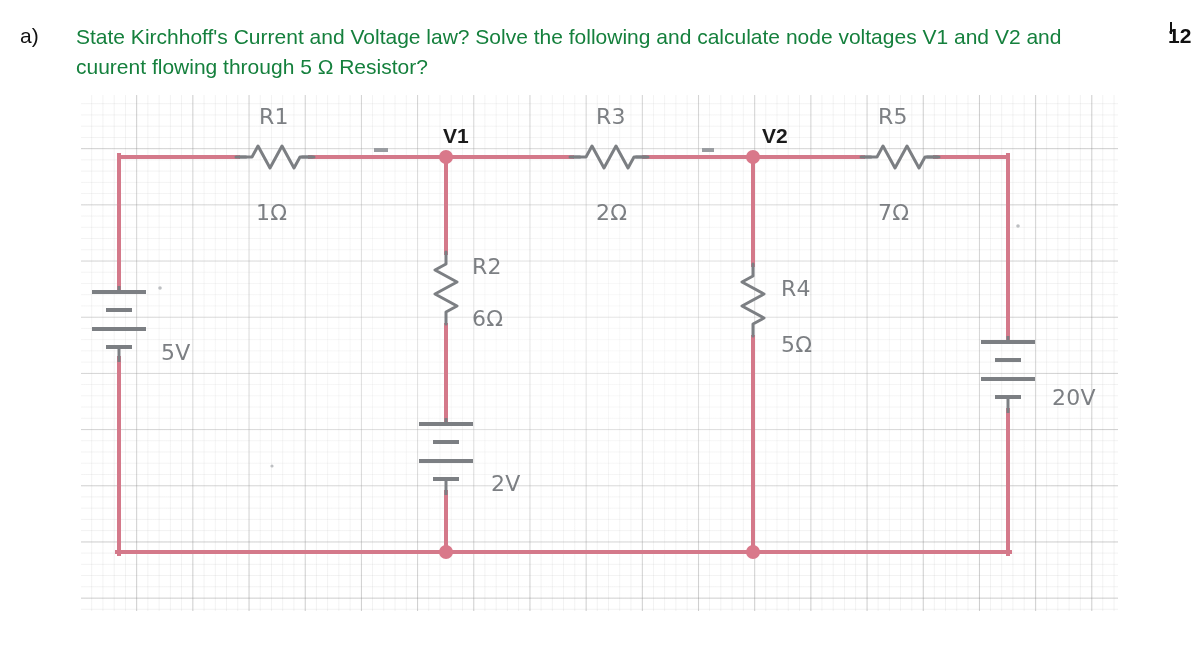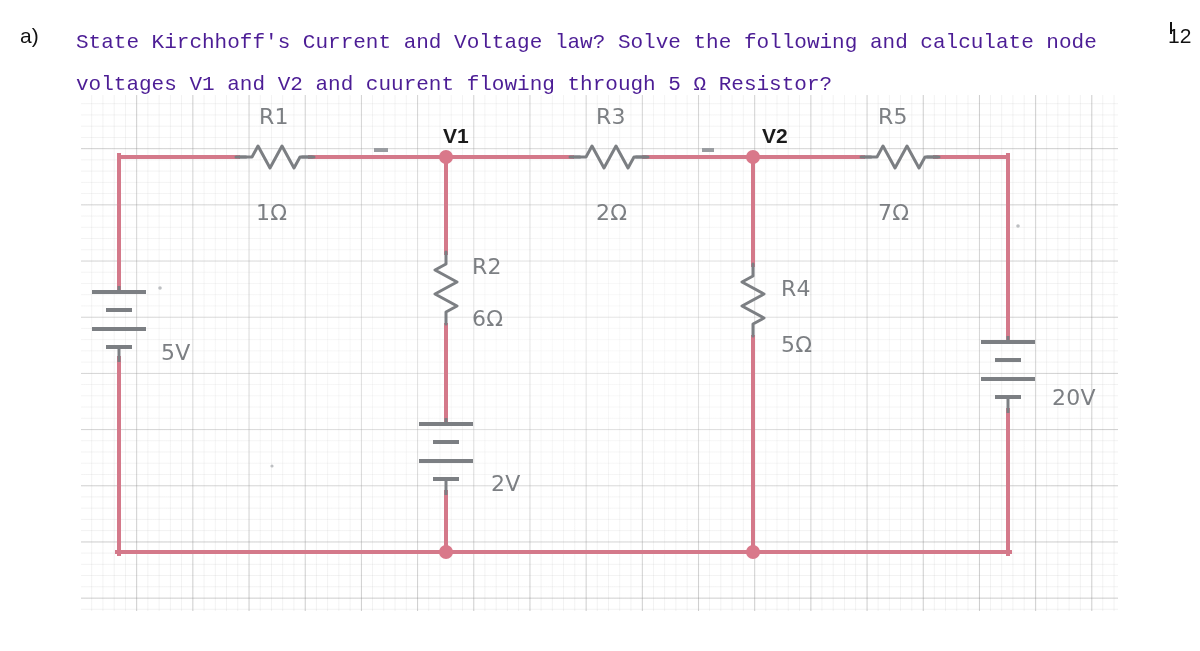--- a/index.html
+++ b/index.html
@@ -12,26 +12,26 @@
   
   #question-block{
     position:absolute; left:0; top:22px; width:1200px; height:70px;
   }
   #q-label{
     position:absolute; left:20px; top:2px;
     font-size:21px; color:#111; font-family:"Liberation Sans",sans-serif;
   }
   #q-text{
     position:absolute; left:76px; top:0px; width:1060px;
-    font-size:21px; line-height:42px; color:#4c1d95;
-    font-family:Liberation Mono, monospace;
+    font-size:21px; line-height:30px; color:#15803d;
+    font-family:Liberation Sans, sans-serif;
   }
   #q-marks{
     position:absolute; left:1168px; top:2px;
-    font-size:21px; font-weight:normal; color:#111;
+    font-size:21px; font-weight:bold; color:#111;
     white-space:nowrap;
   }
   #q-tick{
     position:absolute; left:1170px; top:0px; width:2px; height:12px;
     background:#111;
   }
 
   
   #grid-paper{
     position:absolute; left:81px; top:95px; width:1037px; height:516px;

